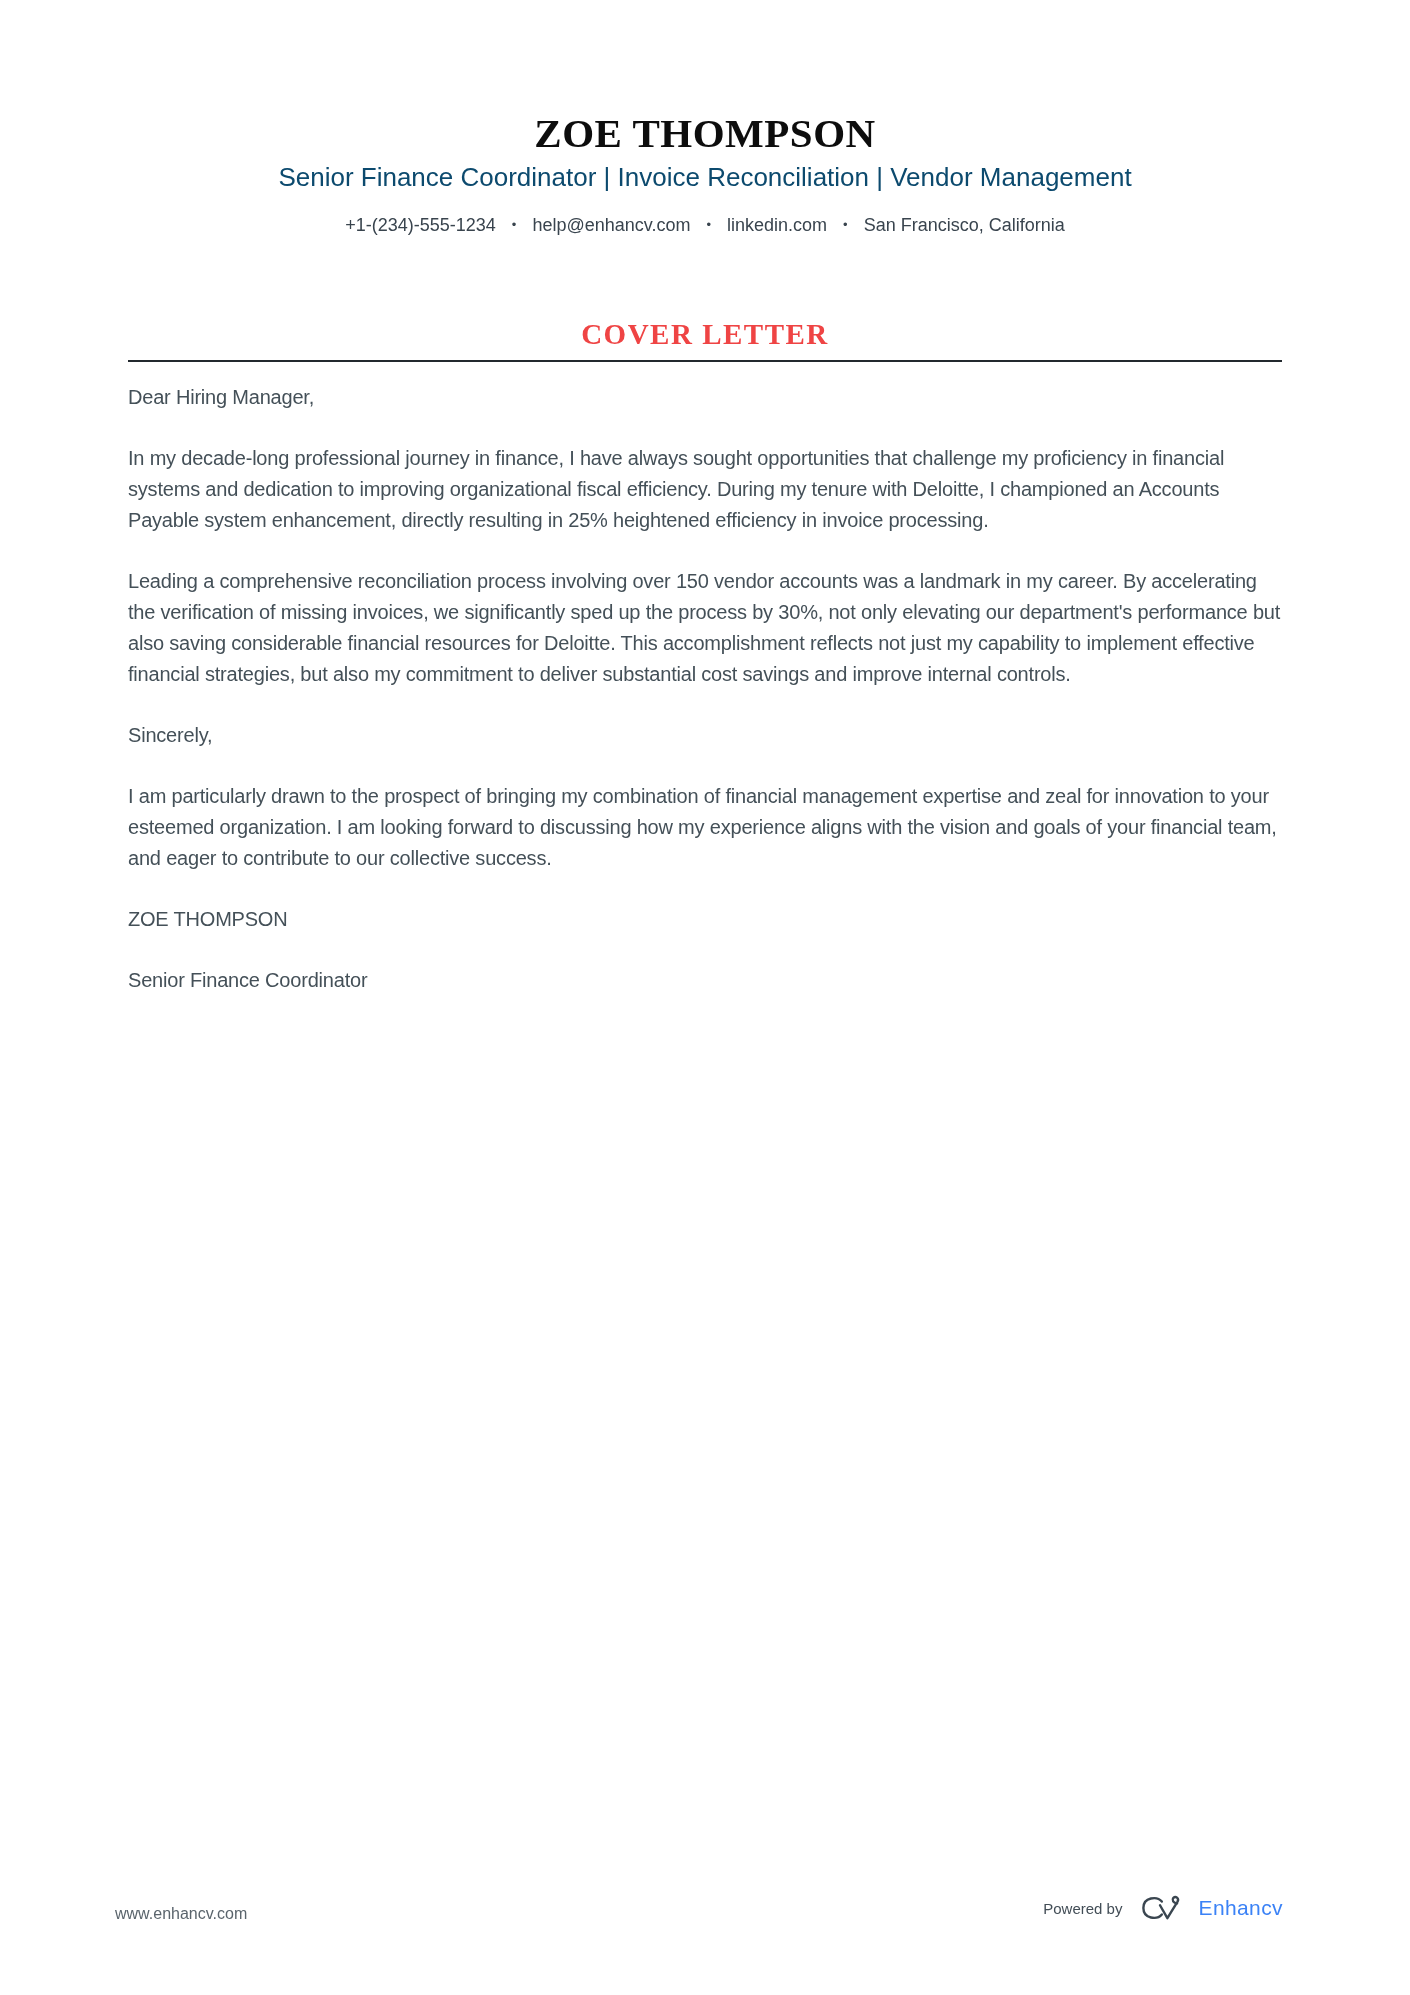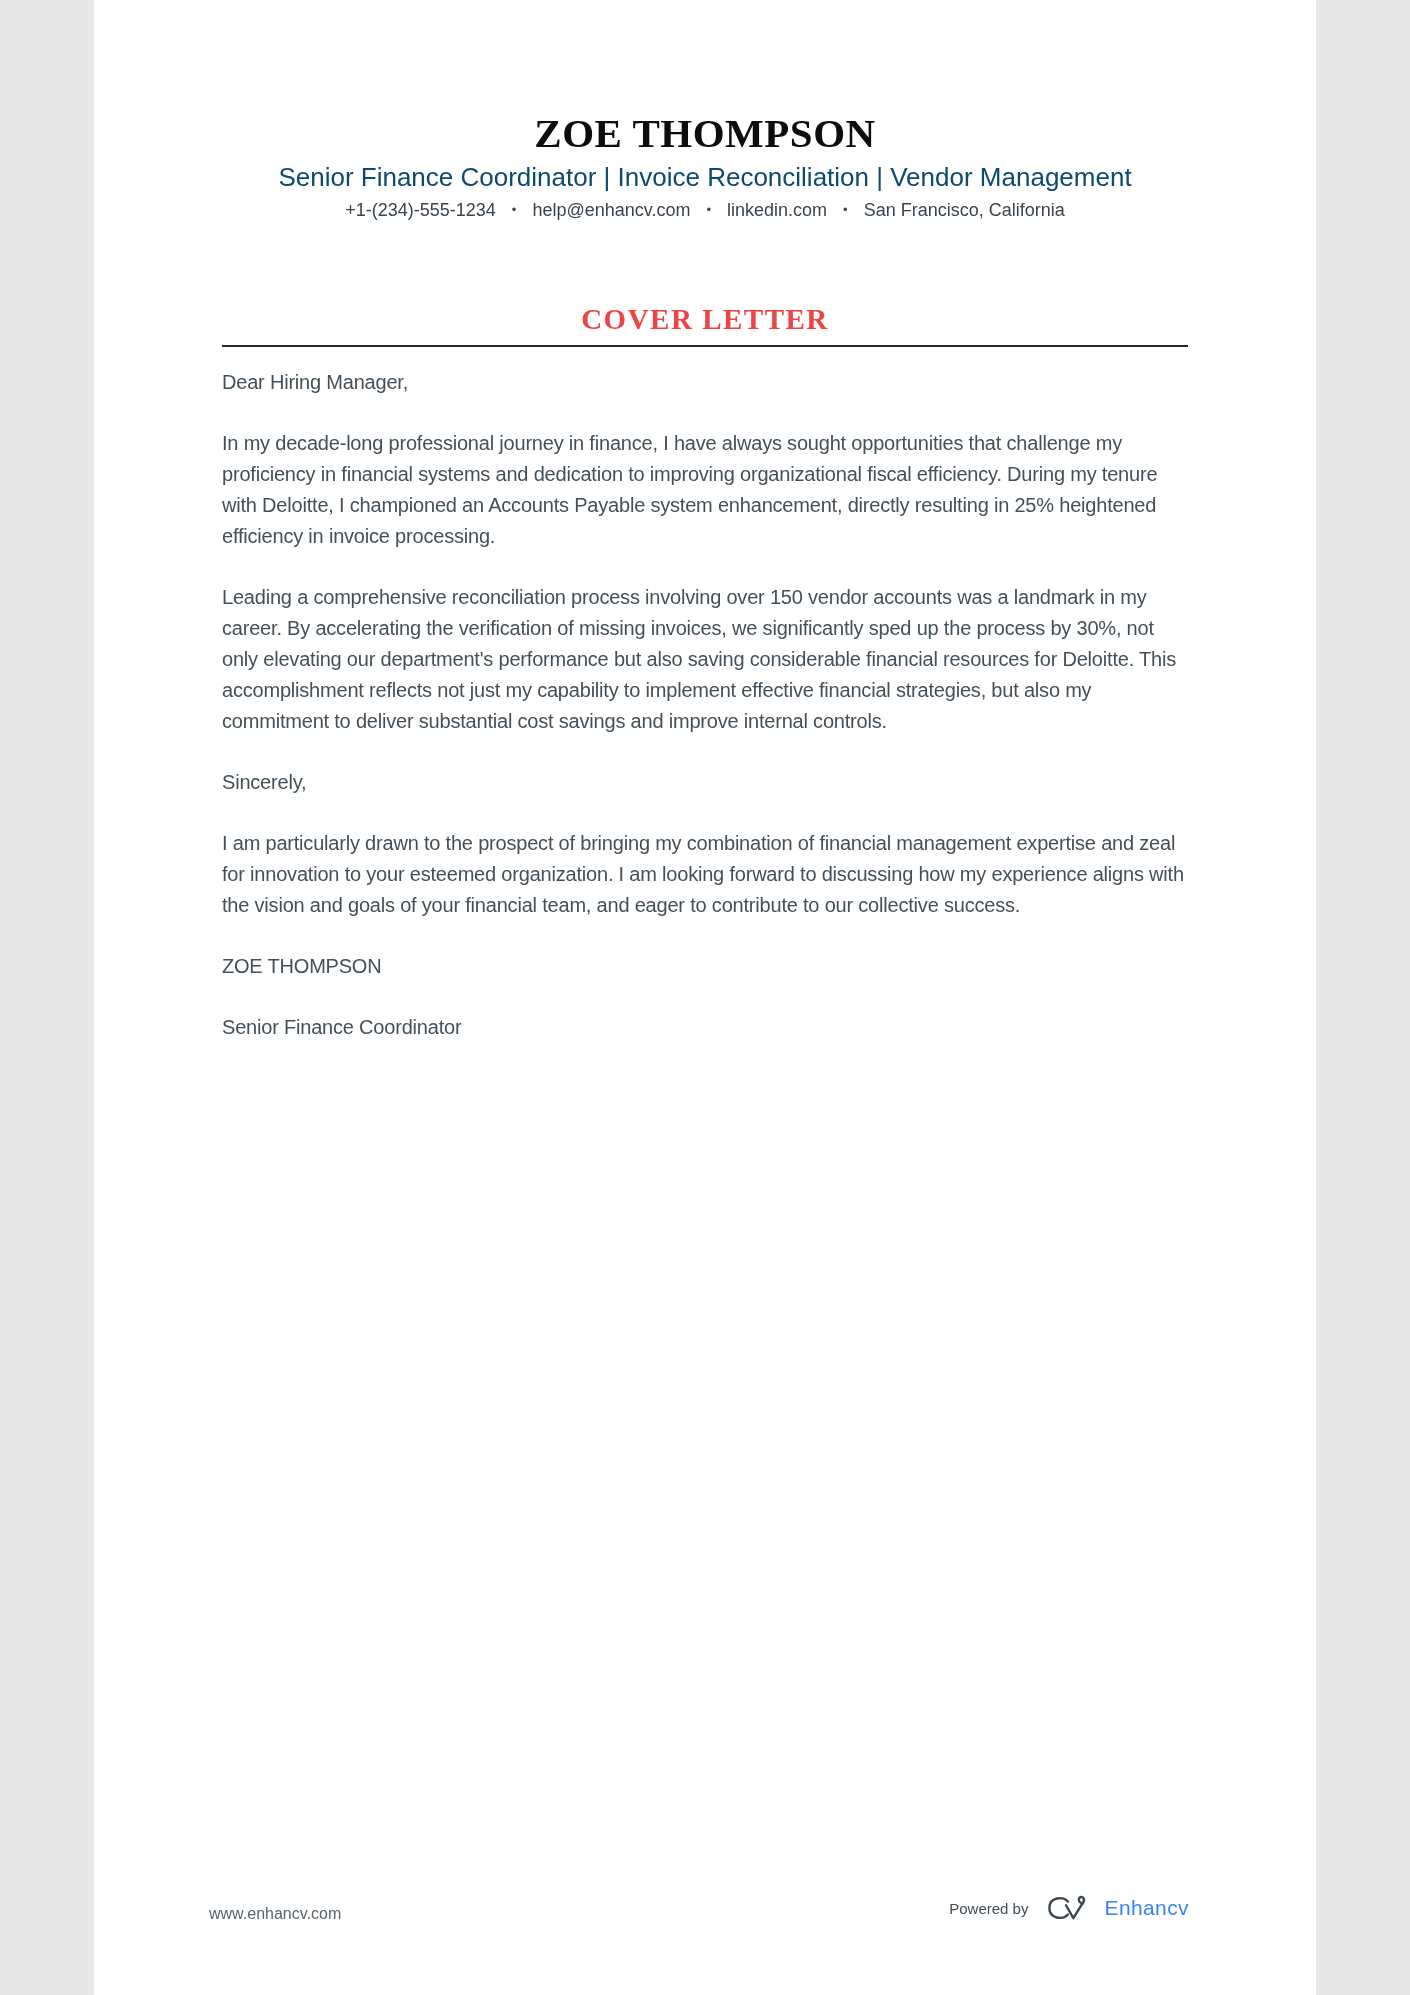--- a/index.html
+++ b/index.html
@@ -1,17 +1,17 @@
 <!DOCTYPE html>
 <html><head>
 <meta charset="utf-8">
 <style>
   html, body { margin: 0; padding: 0; background: #e8e8e8; }
   .page {
-    width: 1222px;
+    width: 1410px;
     height: 1995px;
     margin: 0 auto;
     background: #ffffff;
     position: relative;
     font-family: "Liberation Sans", sans-serif;
     box-sizing: border-box;
     overflow: hidden;
   }
   
   .header { text-align: center; padding-top: 110px; }
@@ -24,21 +24,21 @@
     letter-spacing: 0.5px;
     color: #0d0d0d;
   }
   .headline {
     margin-top: 5px;
     font-size: 26px;
     line-height: 32px;
     color: #0c4a6e;
   }
   .contact-line {
-    margin-top: 5px;
+    margin-top: 20px;
     font-size: 18px;
     line-height: 23px;
     color: #39444e;
     text-align: center;
   }
   .contact-line .sep {
     display: inline-block;
     margin: 0 11px;
     font-size: 13px;
     vertical-align: 2px;

